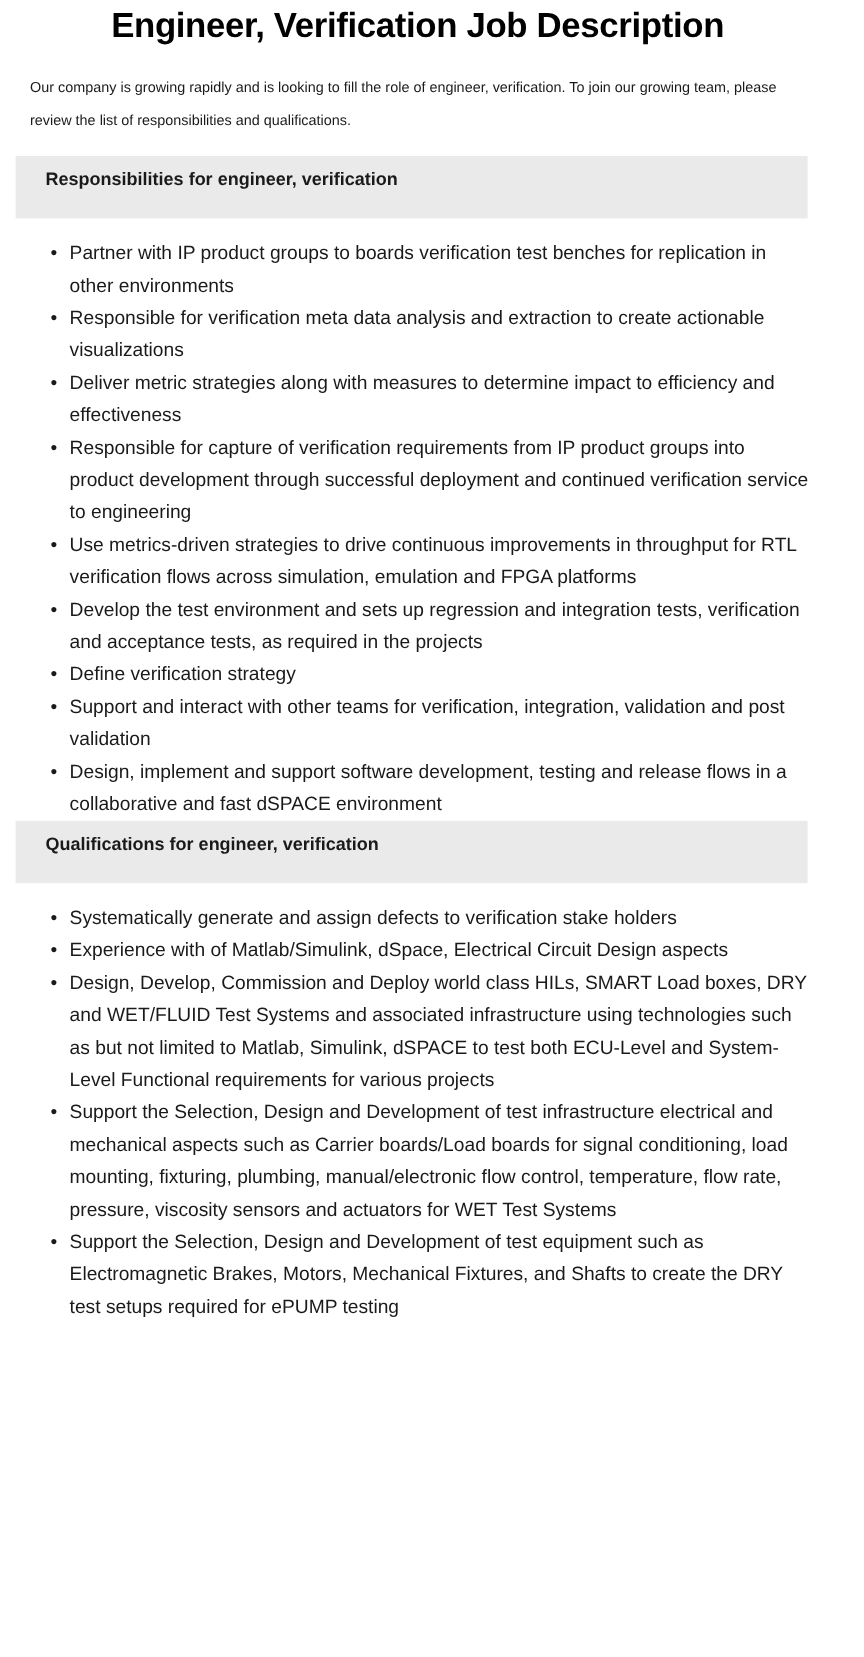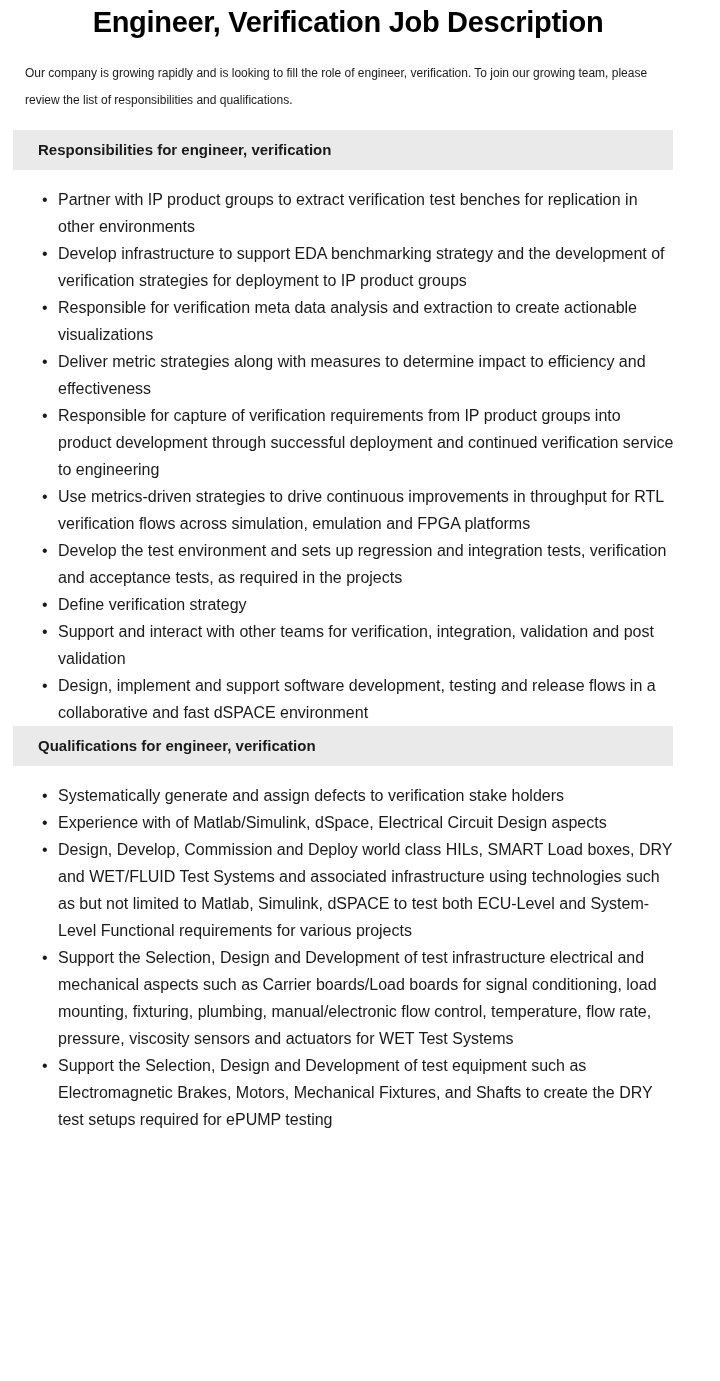--- a/index.html
+++ b/index.html
@@ -47,21 +47,21 @@
   .section-header-wrap {
     padding: 0 23px 0 13px;
     box-sizing: border-box;
   }
   .section-header {
     background: #eaeaea;
     font-size: 15px;
     font-weight: bold;
     color: #1a1a1a;
     line-height: 19px;
-    padding: 10px 12px 11px 25px;
+    padding: 10px 12px 23px 25px;
     box-sizing: border-box;
   }
   ul.bullets {
     list-style: none;
     margin: 0;
     padding: 16px 22px 0 42px;
     box-sizing: border-box;
   }
   ul.bullets li {
     position: relative;
@@ -101,22 +101,21 @@
 
   <p class="intro">Our company is growing rapidly and is looking to fill the role of engineer, verification. To join our growing team, please review the list of responsibilities and qualifications.</p>
 
   <div class="spacer-top-section"></div>
 
   <div class="section">
     <div class="section-header-wrap">
       <div class="section-header">Responsibilities for engineer, verification</div>
     </div>
     <ul class="bullets resp-list">
-      <li>Partner with IP product groups to extract verification test benches for replication in other environments</li>
-      <li>Develop infrastructure to support EDA benchmarking strategy and the development of verification strategies for deployment to IP product groups</li>
+      <li>Partner with IP product groups to boards verification test benches for replication in other environments</li>
       <li>Responsible for verification meta data analysis and extraction to create actionable visualizations</li>
       <li>Deliver metric strategies along with measures to determine impact to efficiency and effectiveness</li>
       <li>Responsible for capture of verification requirements from IP product groups into product development through successful deployment and continued verification service to engineering</li>
       <li>Use metrics-driven strategies to drive continuous improvements in throughput for RTL verification flows across simulation, emulation and FPGA platforms</li>
       <li>Develop the test environment and sets up regression and integration tests, verification and acceptance tests, as required in the projects</li>
       <li>Define verification strategy</li>
       <li>Support and interact with other teams for verification, integration, validation and post validation</li>
       <li>Design, implement and support software development, testing and release flows in a collaborative and fast dSPACE environment</li>
     </ul>
   </div>

